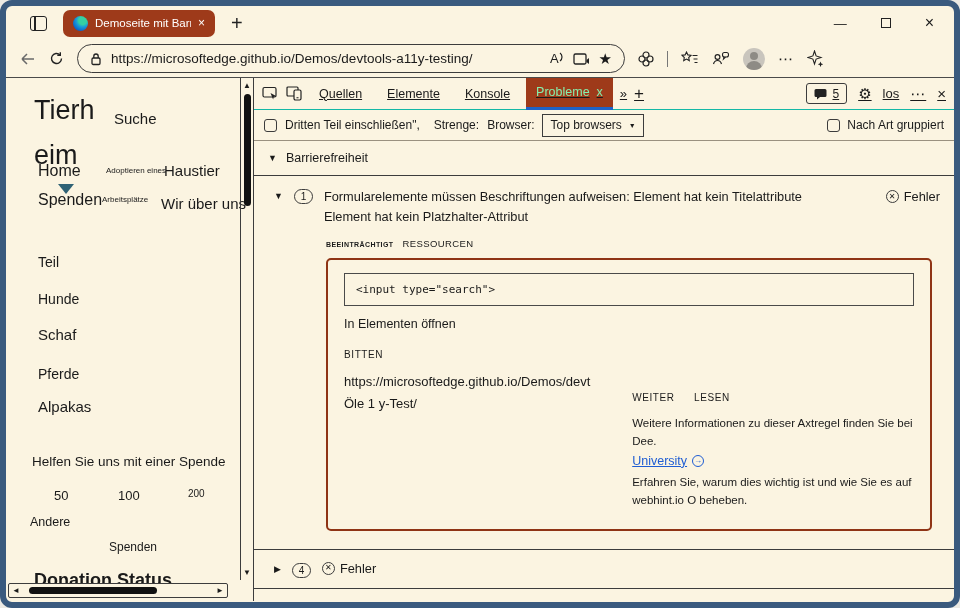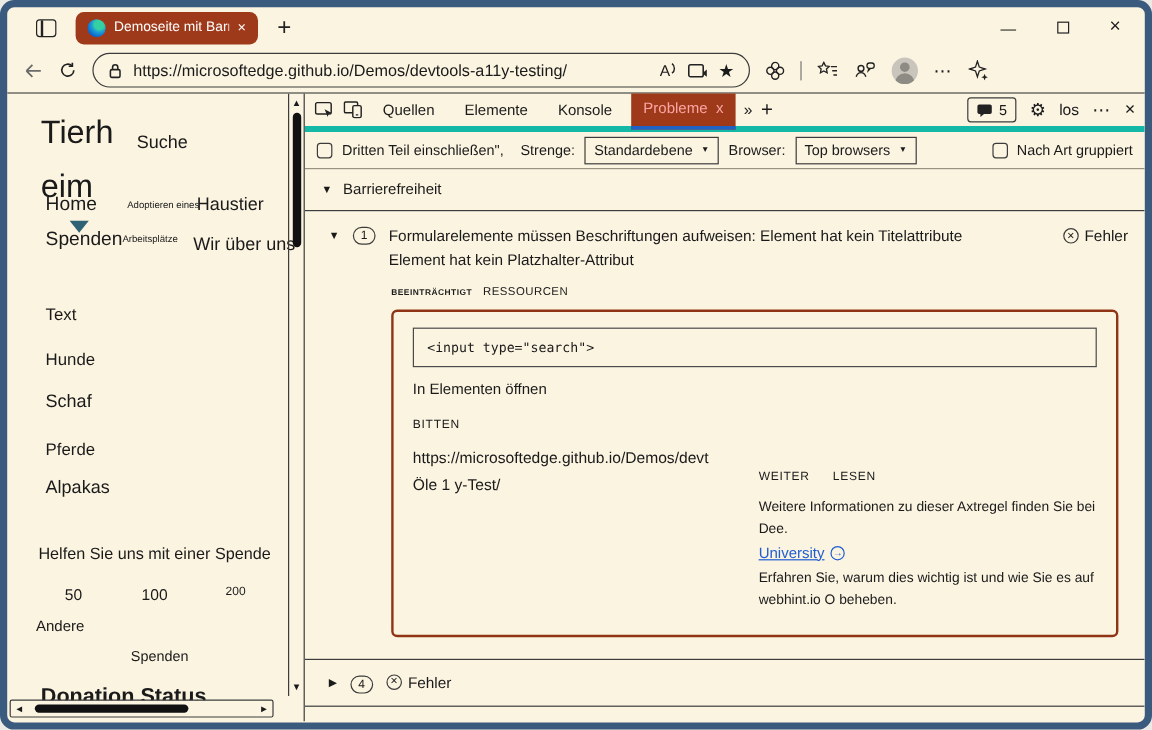--- a/index.html
+++ b/index.html
@@ -51,23 +51,23 @@
   .vthumb { width:7px; height:112px; background:#111; border-radius:4px; margin-top:4px; }
   .vscroll .down { margin-top:auto; }
   .hscroll { position:absolute; left:2px; bottom:3px; height:15px; width:220px; border:1px solid #3c3c3c;
              border-radius:2px; display:flex; align-items:center; padding:0 3px; background:#FBF4E1; z-index:3; font-size:8px; }
   .hthumb { height:7px; width:128px; background:#111; border-radius:4px; margin-left:9px; }
   .hscroll .right { margin-left:auto; }
   .clipped-heading { left:28px; top:492px; font-size:18px; font-weight:bold; z-index:1; }
 
   
   .devtools { flex:1; display:flex; flex-direction:column; overflow:hidden; }
-  .dt-toolbar { height:32px; display:flex; align-items:center; padding:0 8px; gap:7px; border-bottom:5px solid #14b8a6; }
+  .dt-toolbar { height:32px; display:flex; align-items:center; padding:0 8px; gap:7px; border-bottom:1px solid #14b8a6;text-decoration:underline; }
   .dt-tab { font-size:12.5px; padding:0 9px; }
-  .dt-tab-active { background:#9E3A1A; color:#fca5a5; height:32px; display:flex; align-items:center; gap:7px;
+  .dt-tab-active { background:#9E3A1A; color:#86efac; height:32px; display:flex; align-items:center; gap:7px;
                    border-bottom:3px solid #1e62c8; padding:0 10px; font-size:12.5px; }
   .chev { font-size:13px; }
   .dt-right { margin-left:auto; display:flex; align-items:center; gap:11px; }
   .badge { border:1px solid #3c3c3c; border-radius:3px; display:flex; gap:5px; align-items:center;
            padding:2.5px 7px; font-size:12px; }
   .gear { font-size:15px; }
   .dt-close { font-size:15px; }
 
   .dt-filters { height:31px; display:flex; align-items:center; gap:8px; padding:0 10px;
                 border-bottom:1px solid #9a9180; font-size:12px; white-space:nowrap; }
@@ -205,21 +205,21 @@
       <div class="abs" style="left:108px; top:32px; font-size:15px">Suche</div>
 
       <div class="abs" style="left:32px; top:84px; font-size:16px">Home</div>
       <div class="abs caret-down"></div>
       <div class="abs" style="left:32px; top:113px; font-size:16px">Spenden</div>
       <div class="abs tiny" style="left:100px; top:88px">Adoptieren eines</div>
       <div class="abs" style="left:158px; top:84px; font-size:15px">Haustier</div>
       <div class="abs tiny" style="left:96px; top:117px">Arbeitsplätze</div>
       <div class="abs" style="left:155px; top:117px; font-size:15px">Wir über uns</div>
 
-      <div class="abs" style="left:32px; top:176px; font-size:14px">Text</div>
+      <div class="abs" style="left:32px; top:176px; font-size:14px">Teil</div>
       <div class="abs" style="left:32px; top:213px; font-size:14px">Hunde</div>
       <div class="abs" style="left:32px; top:248px; font-size:15px">Schaf</div>
       <div class="abs" style="left:32px; top:288px; font-size:14px">Pferde</div>
       <div class="abs" style="left:32px; top:320px; font-size:15px">Alpakas</div>
 
       <div class="abs" style="left:26px; top:376px; font-size:13.5px">Helfen Sie uns mit einer Spende</div>
       <div class="abs" style="left:48px; top:410px; font-size:13px">50</div>
       <div class="abs" style="left:112px; top:410px; font-size:13px">100</div>
       <div class="abs" style="left:182px; top:410px; font-size:10px">200</div>
       <div class="abs" style="left:24px; top:437px; font-size:12.5px">Andere</div>
@@ -274,24 +274,20 @@
           <span style="font-size:13px">los</span>
           <span class="more">⋯</span>
           <span class="dt-close">×</span>
         </div>
       </div>
 
       <div class="dt-filters">
         <span class="cbx"></span>
         <span>Dritten Teil einschließen",</span>
         <span style="margin-left:6px">Strenge:</span>
-        <span class="select">
-          <span>Standardebene</span>
-          <span class="dd">▼</span>
-        </span>
         <span>Browser:</span>
         <span class="select">
           <span>Top browsers</span>
           <span class="dd">▼</span>
         </span>
         <span class="grp">
           <span class="cbx"></span>
           <span>Nach Art gruppiert</span>
         </span>
       </div>

